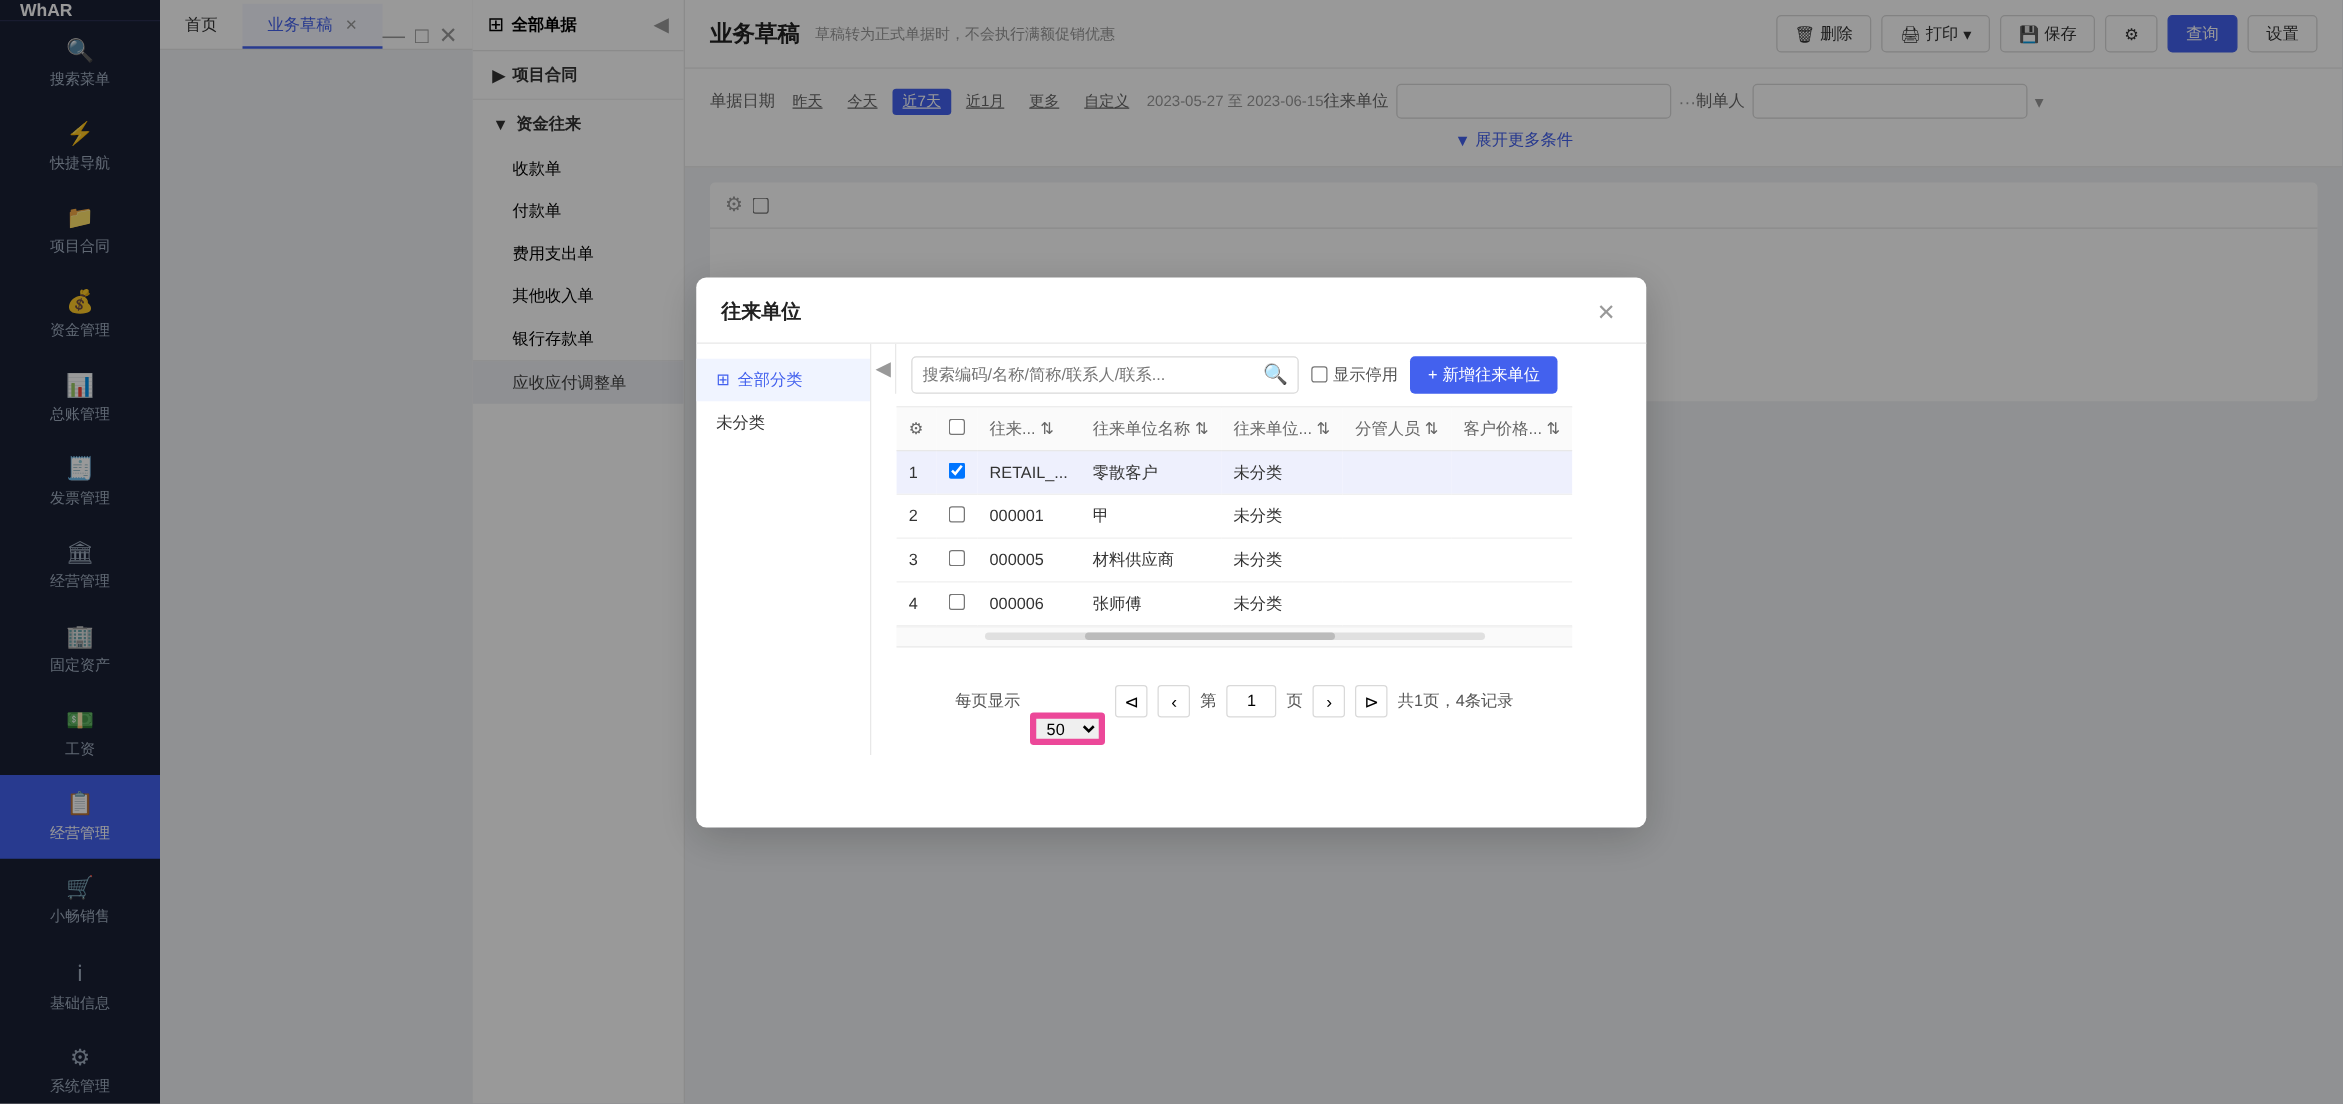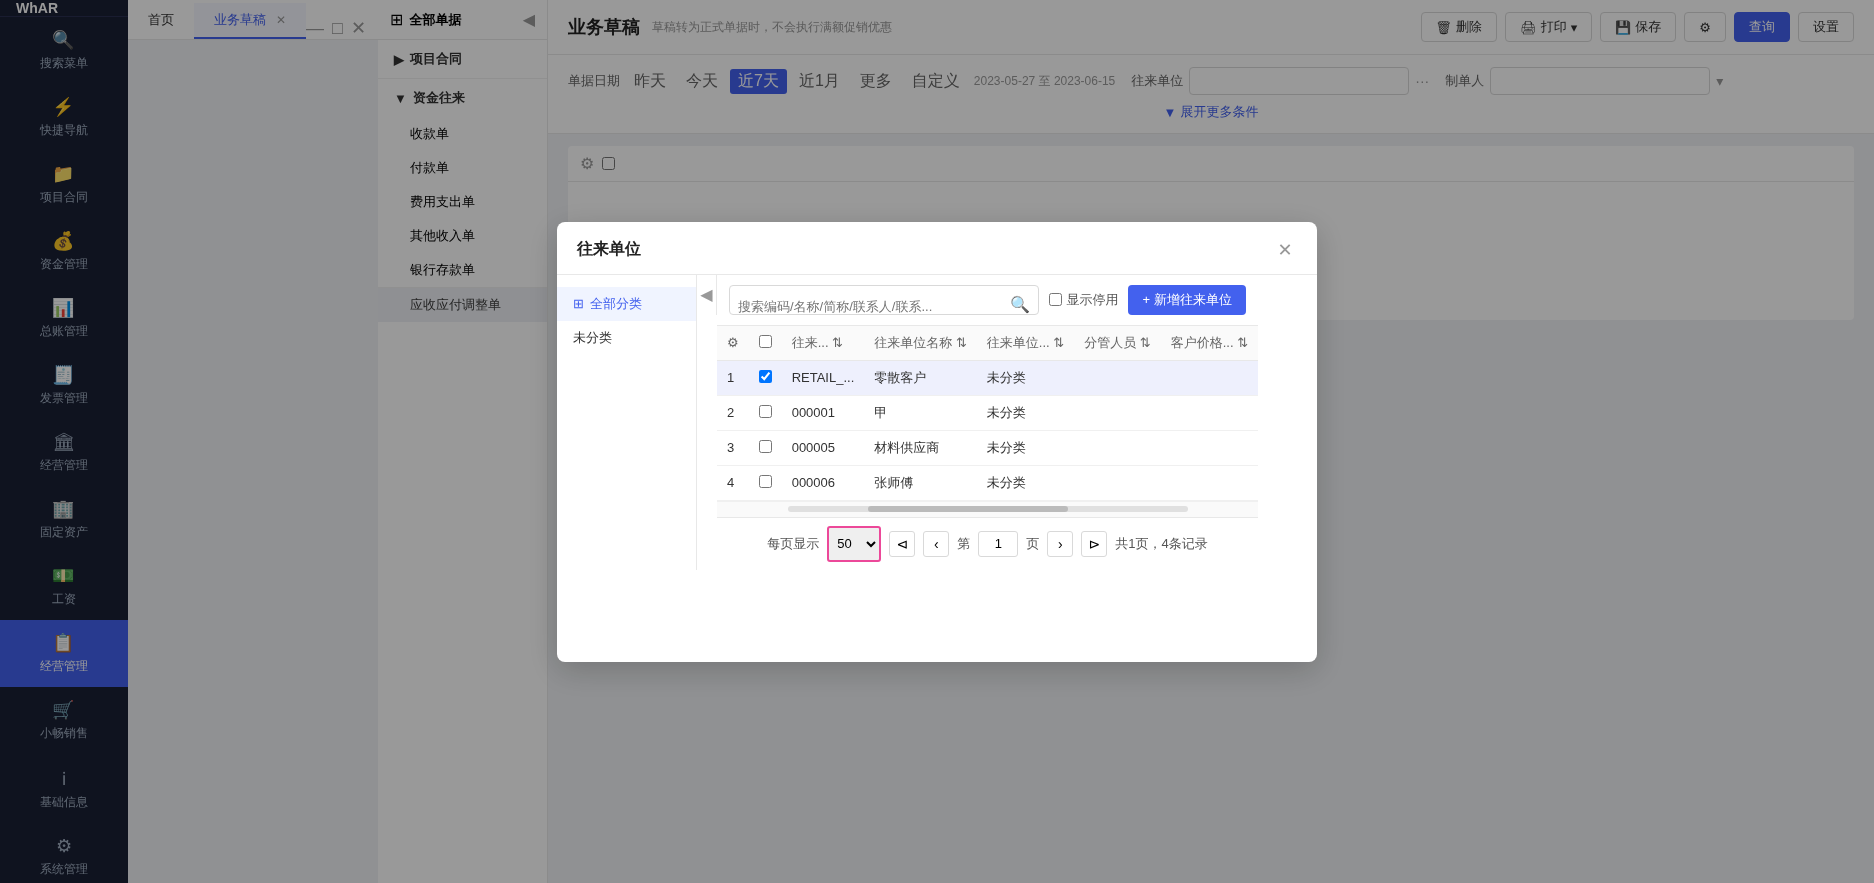--- a/index.html
+++ b/index.html
@@ -119,30 +119,31 @@
       font-size: 13px;
       cursor: pointer;
     }
 
     
     .filter-bar {
       background: #fff;
       padding: 12px 20px;
       border-bottom: 1px solid #e8e8e8;
     }
-    .filter-row { display: flex; gap: 16px; align-items: center; flex-wrap: wrap; }
+    .filter-row { display: flex; align-items: center; flex-wrap: wrap; }
     .filter-item { display: flex; align-items: center; gap: 6px; font-size: 13px; }
     .filter-label { color: #666; white-space: nowrap; }
     .filter-date-options { display: flex; gap: 4px; }
     .date-opt {
       padding: 2px 8px;
       border-radius: 3px;
       cursor: pointer;
-      font-size: 16px;
+      font-size: 12px;
       color: #666;
+      text-decoration: underline;
     }
     .date-opt.active { background: #4361ee; color: #fff; }
     .filter-input {
       border: 1px solid #d9d9d9;
       border-radius: 4px;
       height: 28px;
       padding: 0 8px;
       font-size: 13px;
       width: 180px;
     }
@@ -236,21 +237,21 @@
     .modal-main { flex: 1; display: flex; flex-direction: column; overflow: hidden; }
     .modal-toolbar {
       display: flex;
       align-items: center;
       padding: 10px 12px;
       gap: 10px;
       border-bottom: 1px solid #e8e8e8;
     }
     .search-box {
       display: flex;
-      align-items: flex-end;
+      align-items: center;
       border: 1px solid #d9d9d9;
       border-radius: 4px;
       padding: 0 8px;
       height: 30px;
       gap: 4px;
       flex: 1;
     }
     .search-box input {
       border: none;
       outline: none;
@@ -315,25 +316,26 @@
     .page-btn {
       width: 26px; height: 26px;
       border: 1px solid #d9d9d9;
       background: #fff;
       border-radius: 3px;
       cursor: pointer;
       font-size: 14px;
       display: flex; align-items: center; justify-content: center;
     }
     .per-page-select {
-      height: 36px;
-      border: 2px solid #ec4899;
+      height: 26px;
+      border: 5px solid #ec4899;
       border-radius: 3px;
       padding: 0 4px;
       font-size: 13px;
+      margin-top: 44px;
     }
 
     
     .modal-footer {
       display: flex;
       justify-content: flex-end;
       padding: 12px 20px;
       gap: 10px;
       border-top: 1px solid #e8e8e8;
     }

